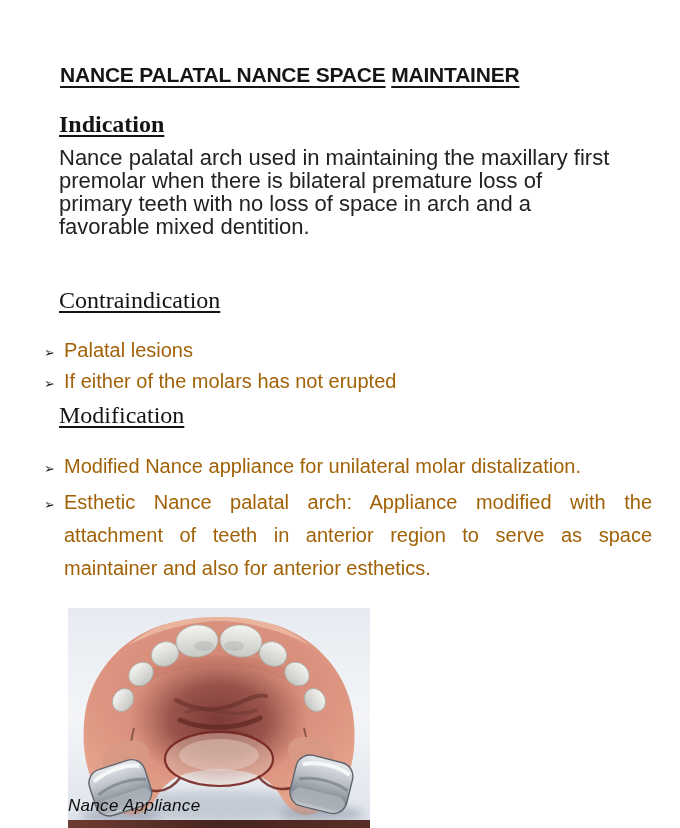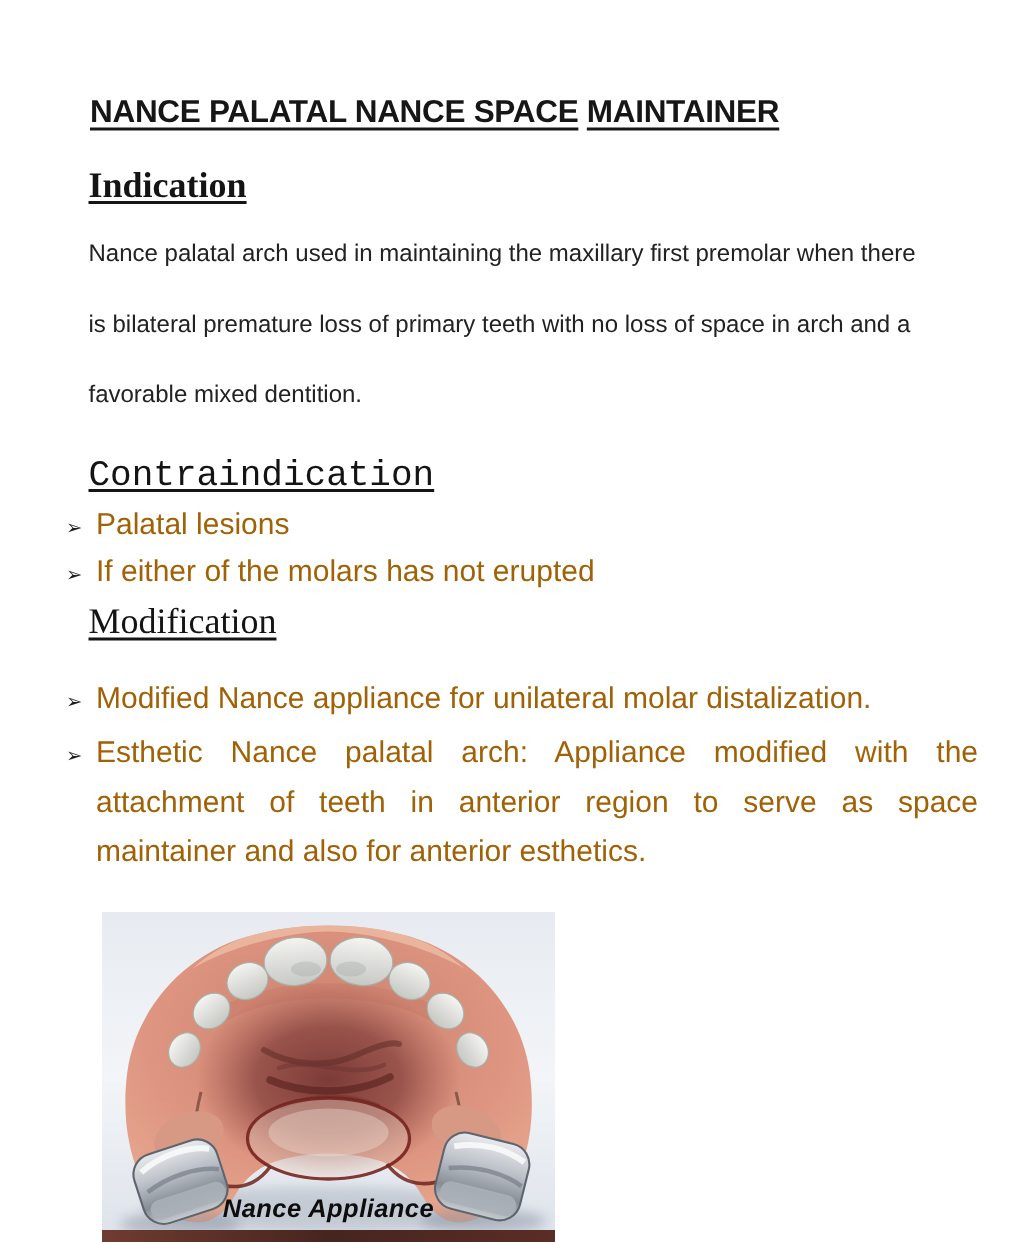--- a/index.html
+++ b/index.html
@@ -33,29 +33,29 @@
     font-family: "Liberation Serif", serif;
     font-size: 24px;
     font-weight: normal;
     color: #141414;
     text-decoration: underline;
     text-decoration-thickness: 1.5px;
     text-underline-offset: 3px;
     white-space: nowrap;
   }
   .heading-indication { top: 111px; font-weight: bold; }
-  .heading-contraindication { top: 304px; font-family: Liberation Mono, monospace; }
+  .heading-contraindication { top: 287px; }
   .heading-modification { top: 402px; }
   .body-paragraph {
     position: absolute;
     left: 59px;
     top: 146px;
     width: 560px;
-    font-size: 16px;
-    line-height: 47px;
+    font-size: 22px;
+    line-height: 23px;
     color: #222222;
   }
   ul.arrow-list {
     position: absolute;
     left: 44px;
     list-style: none;
   }
   ul.arrow-list li {
     display: flex;
     align-items: flex-start;
@@ -80,23 +80,23 @@
     top: 608px;
     width: 302px;
     height: 220px;
   }
   .appliance-figure svg { display: block; }
   .figure-caption {
     position: absolute;
     left: 0;
     right: 0;
     top: 188px;
-    text-align: center;
+    text-align: left;
     font-size: 17px;
-    font-weight: bold;
+    font-weight: normal;
     font-style: italic;
     letter-spacing: 0.3px;
     color: #0d0d0d;
   }
 </style>
 </head>
 <body>
 
 <h1 class="doc-title"><span class="tpart">NANCE PALATAL NANCE SPACE</span> <span class="tpart">MAINTAINER</span></h1>
 

